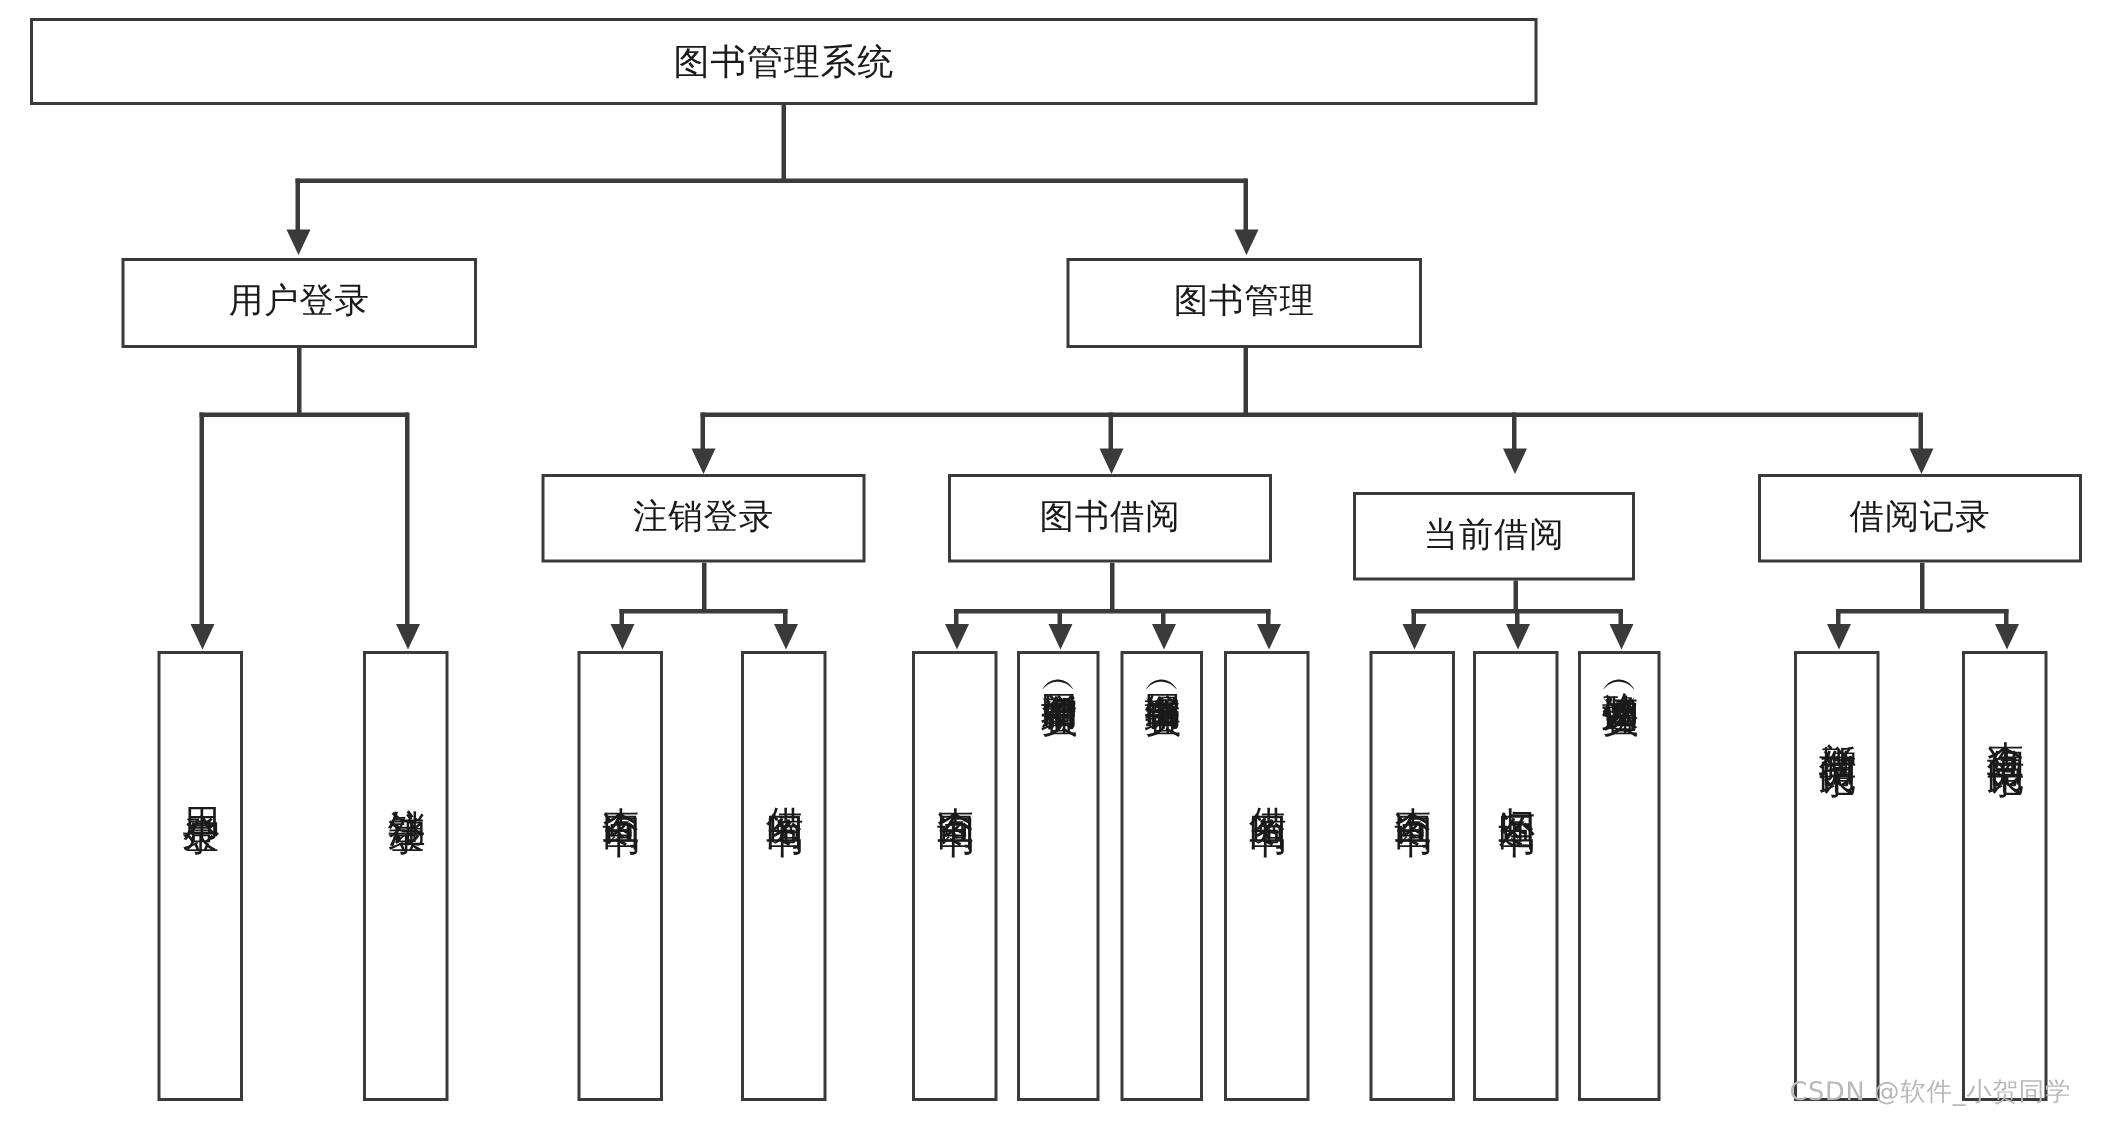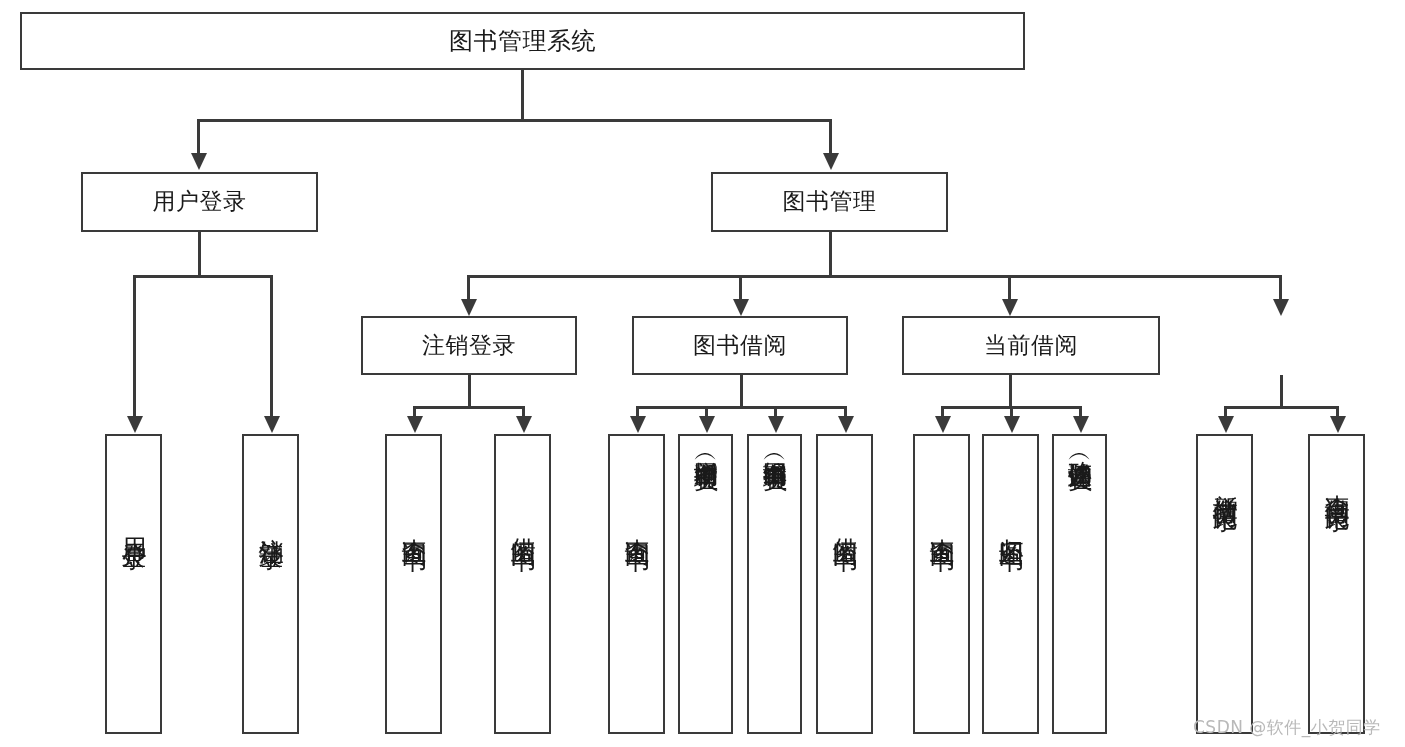--- a/index.html
+++ b/index.html
@@ -161,22 +161,25 @@
   <div class="node" style="left:711px; top:172px; width:237px; height:60px;">
     <span class="label">图书管理</span>
   </div>
 
   <div class="node" style="left:361px; top:316px; width:216px; height:59px;">
     <span class="label">注销登录</span>
   </div>
   <div class="node" style="left:632px; top:316px; width:216px; height:59px;">
     <span class="label">图书借阅</span>
   </div>
-  <div class="node" style="left:902px; top:316px; width:258px; height:59px;">
+  <div class="node" style="left:902px; top:328px; width:188px; height:59px;">
     <span class="label">当前借阅</span>
+  </div>
+  <div class="node" style="left:1172px; top:316px; width:216px; height:59px;">
+    <span class="label">借阅记录</span>
   </div>
 
   <div class="node leaf" style="left:105px; top:434px; width:57px; height:300px; padding-top:82px;">
     <span class="label">用户登录</span>
   </div>
   <div class="node leaf" style="left:242px; top:434px; width:57px; height:300px; padding-top:82px;">
     <span class="label">注销登录</span>
   </div>
 
   <div class="node leaf" style="left:385px; top:434px; width:57px; height:300px; padding-top:82px;">

